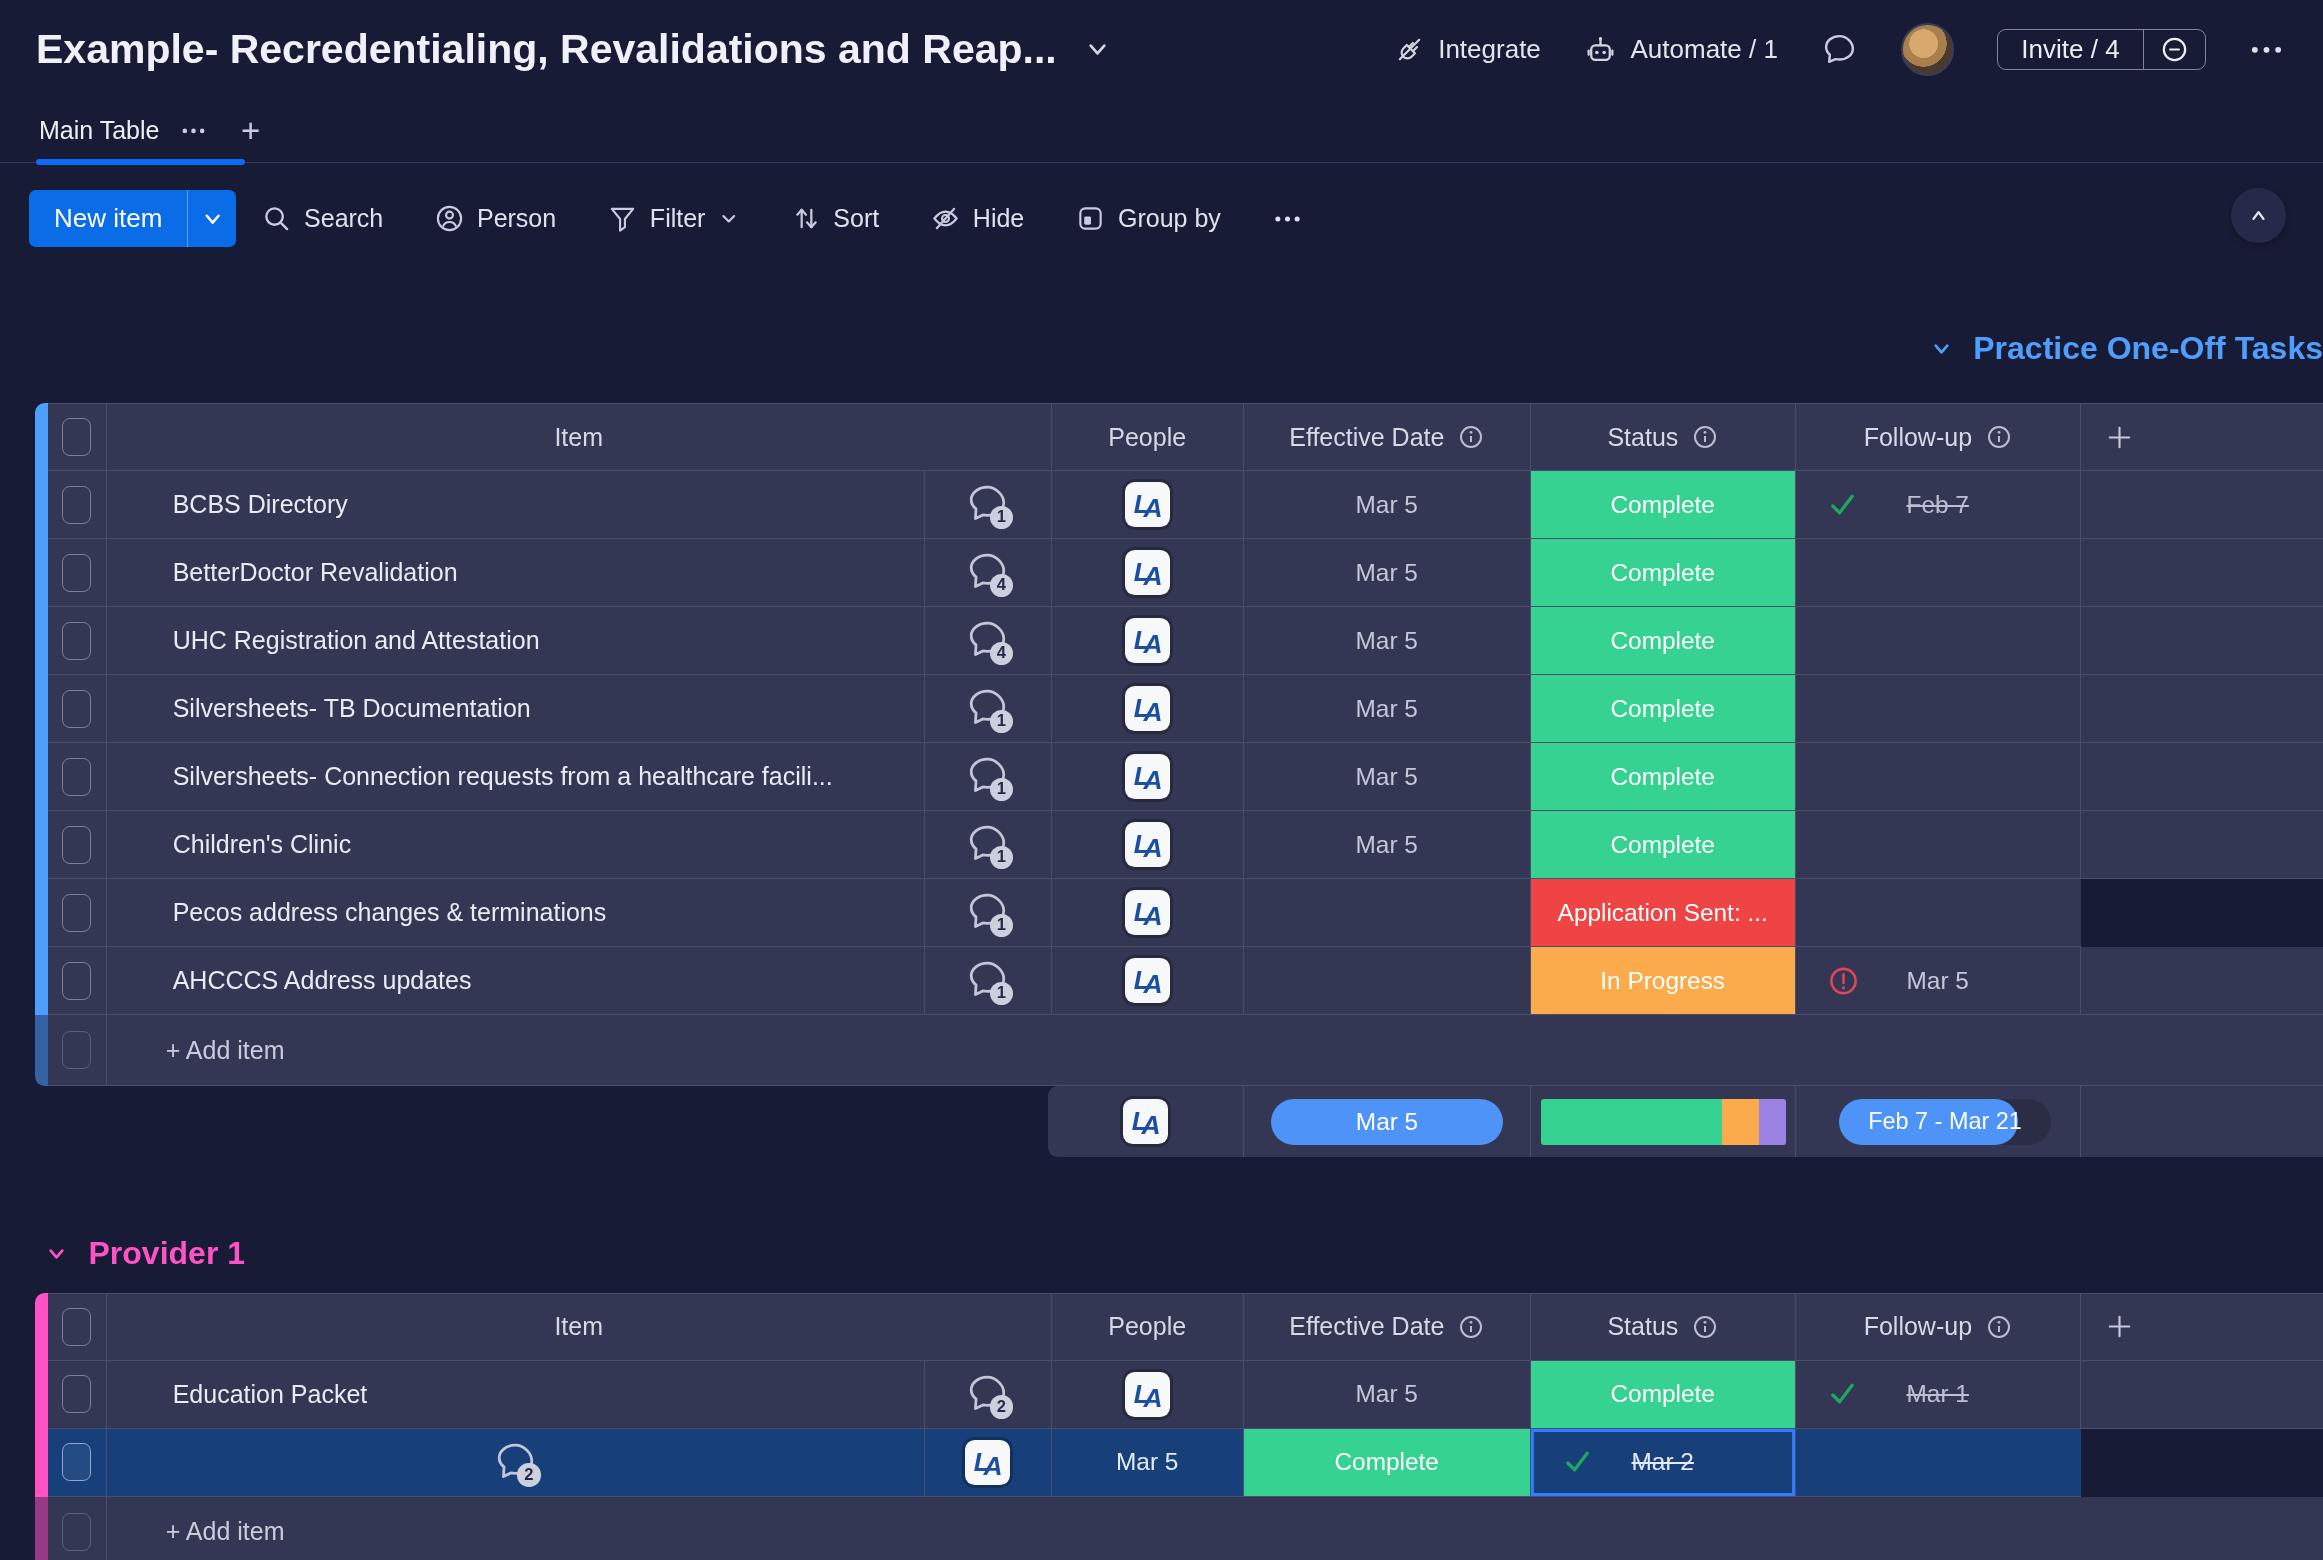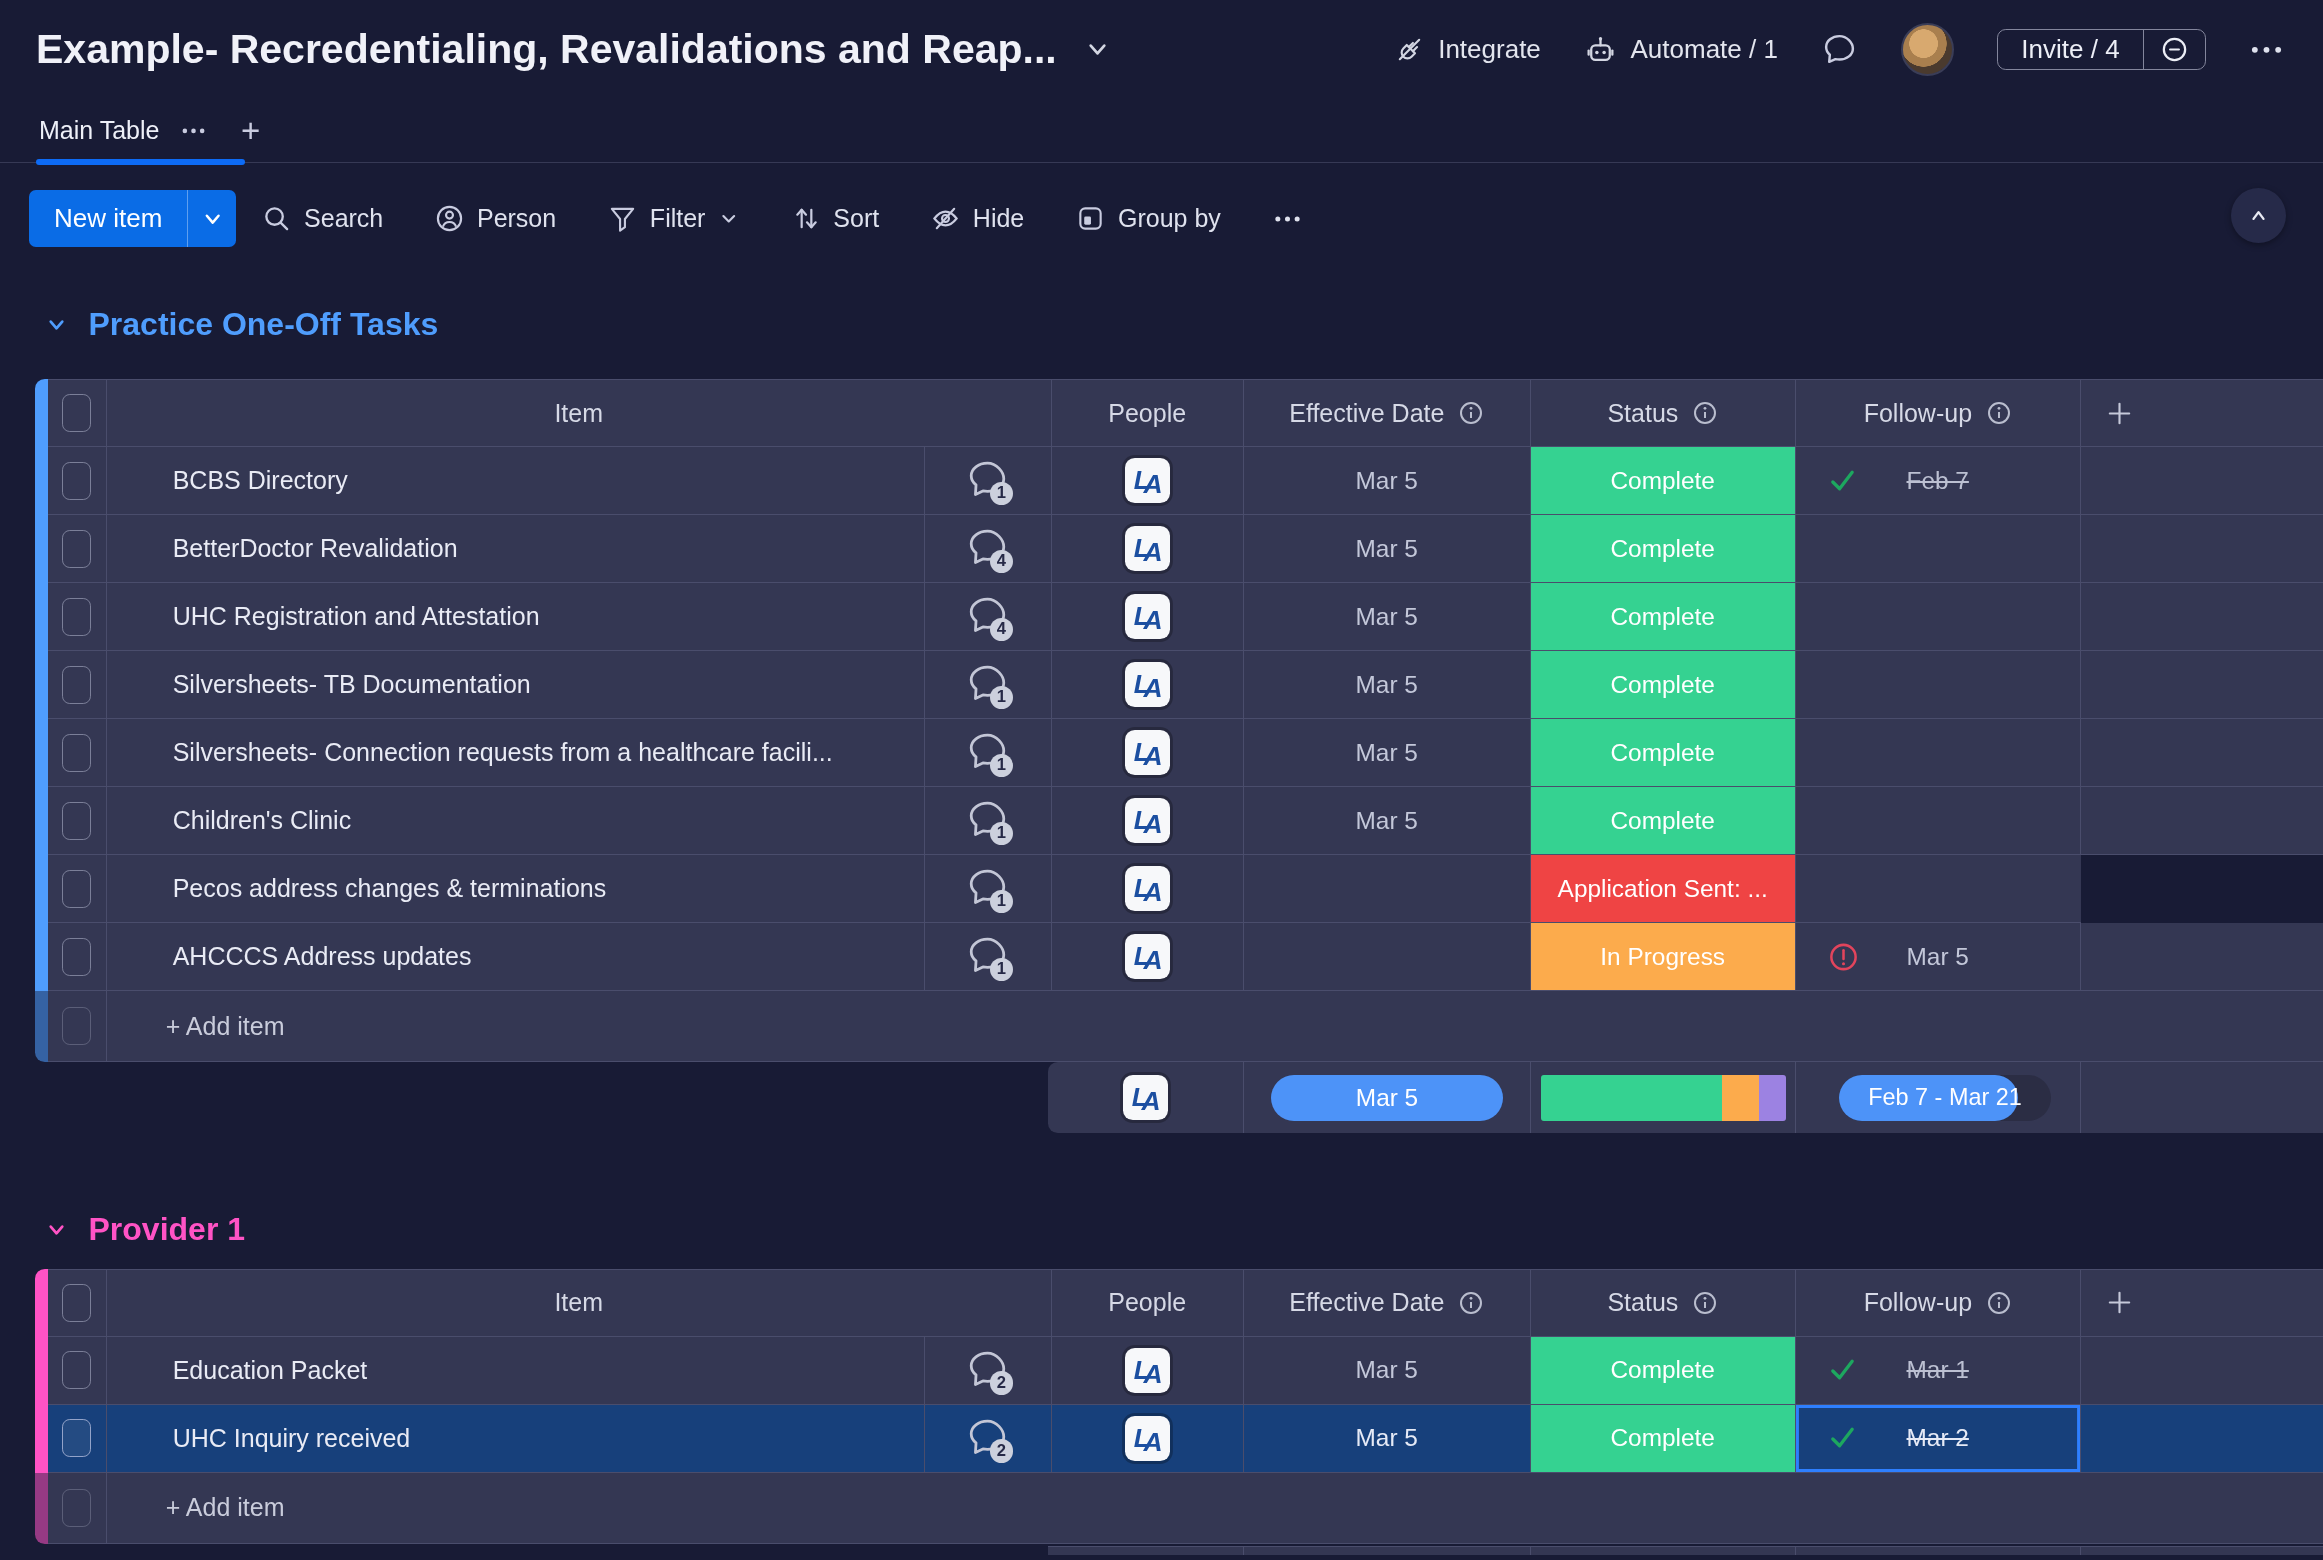--- a/index.html
+++ b/index.html
@@ -43,21 +43,21 @@
   .new-item-btn{display:flex;align-items:stretch;height:57px;background:var(--btn-blue);border-radius:6.8px;color:#fff;overflow:hidden;}
   .ni-main{display:flex;align-items:center;padding:0 25px;font-size:26px;}
   .ni-caret{display:flex;align-items:center;justify-content:center;width:49px;border-left:1px solid rgba(255,255,255,.35);}
   .tool{display:flex;align-items:center;gap:12.7px;color:#dfe2ee;font-size:25px;padding:0 26px;cursor:pointer;}
   .tool:first-of-type{margin-left:25px;}
   .collapse-btn{position:absolute;right:0;top:-2px;width:55px;height:55px;border-radius:50%;background:#262a49;display:flex;align-items:center;justify-content:center;box-shadow:0 2px 5.9px rgba(0,0,0,.35);}
 
   
   .group-section{position:relative;}
   .group-title-row{display:flex;align-items:center;gap:19.5px;margin-left:44px;height:51px;}
-  .g1 .group-title-row{margin-top:52px;}
+  .g1 .group-title-row{margin-top:76px;justify-content:flex-end;}
   .g2 .group-title-row{margin-top:71px;}
   .group-title{font-size:32px;font-weight:700;color:var(--gcolor);}
   .group-chevron svg polyline{stroke:var(--gcolor);}
 
   .board-table{margin:29px 0 0 35px;--cols:12.7px 59px 818px 127px 192px 287px 265px 285px 1fr;}
   .g2 .board-table{margin-top:13.7px;}
   .trow{display:grid;grid-template-columns:var(--cols);height:68px;}
   .trow.addrow{height:71px;}
   .c{border-right:1px solid var(--border);border-bottom:1px solid var(--border);background:var(--row);display:flex;align-items:center;background-clip:padding-box;}
   .header .c{border-top:1px solid var(--border);}
@@ -761,21 +761,20 @@
           </div>
           <div class="c clast"></div>
         </div>
         <div class="trow selected" style="--stcolor: #35d291;">
           <div class="c bar">
             <i></i>
           </div>
           <div class="c ccheck">
             <span class="checkbox"></span>
           </div>
-          <div class="c citem">UHC Inquiry received</div>
           <div class="c cchat">
             <div class="chatwrap">
               <svg width="45" height="41" viewBox="0 0 36 34" fill="none" stroke="#c3c6d6" stroke-width="2.3" stroke-linejoin="round">
                 <path d="M18 3.5c-7.5 0-13.5 4.6-13.5 10.4 0 3 1.5 5.7 4 7.6L8 29.5l6.2-3c1.2.2 2.5.3 3.8.3 7.5 0 13.5-4.6 13.5-10.4S25.5 3.5 18 3.5z"></path>
               </svg>
               <span class="chat-badge">2</span>
             </div>
           </div>
           <div class="c cpeople">
             <div class="la">

